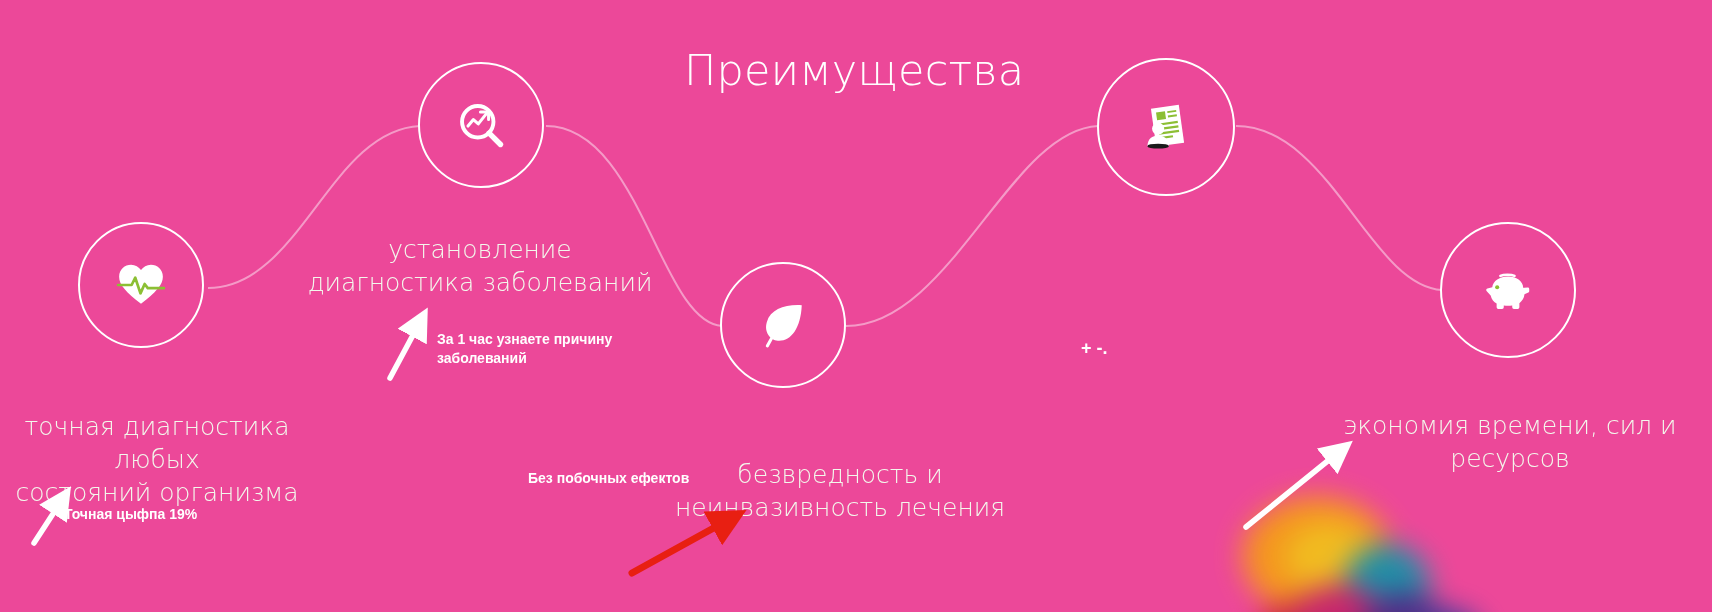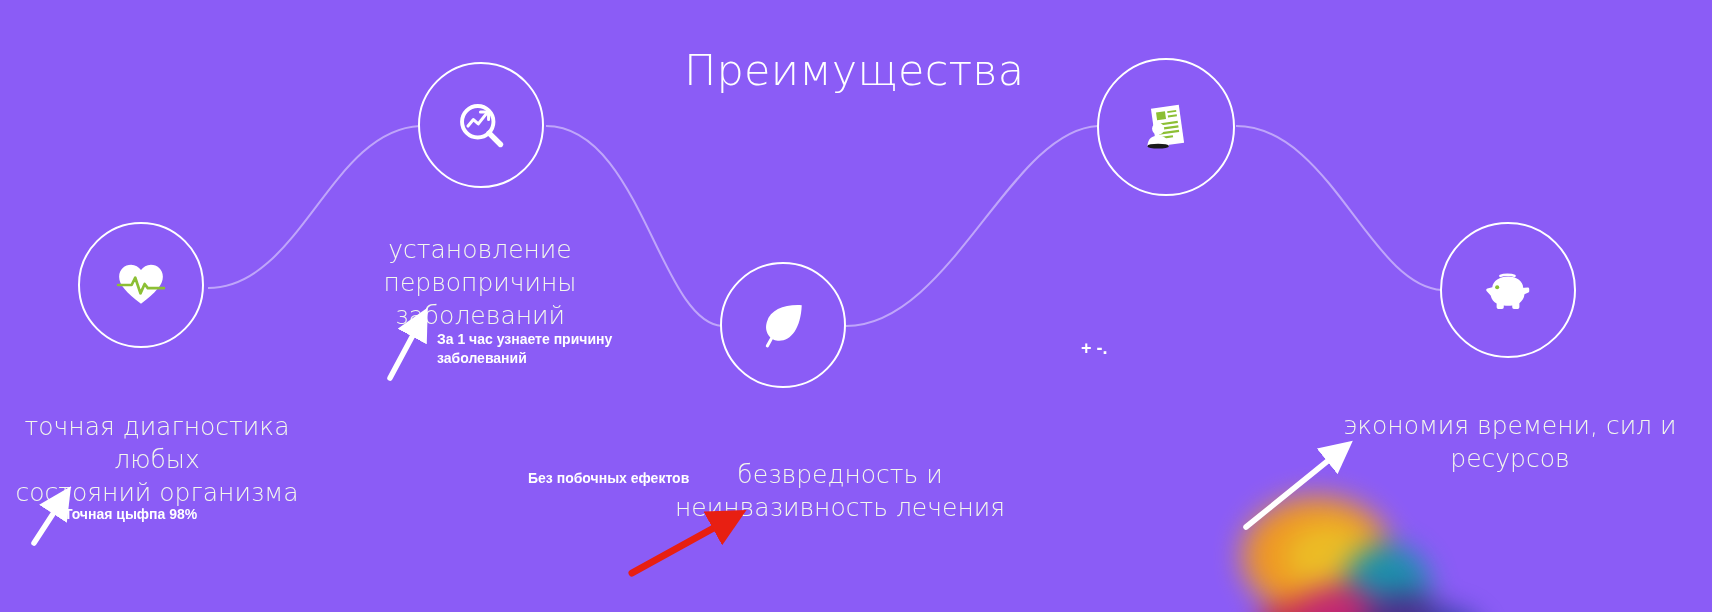--- a/index.html
+++ b/index.html
@@ -6,21 +6,21 @@
   html,body{margin:0;padding:0;}
   body{
     width:1712px;height:612px;
     background:#8cbf34;
     font-family:"Liberation Sans","DejaVu Sans",sans-serif;
     overflow:hidden;
     position:relative;
   }
   #stage{
     position:absolute;left:0;top:0;width:1712px;height:612px;
-    background:#8b5cf6;
+    background:#ec4899;
     overflow:hidden;
   }
   
   .blob-wrap{
     position:absolute;right:180px;bottom:-60px;
     width:300px;height:190px;
     pointer-events:none;
     filter:blur(14px);
     opacity:.95;
   }
@@ -163,27 +163,27 @@
     <svg class="glyph" width="52" height="52" viewBox="0 0 48 48">
       <path d="M17 11 C20 9.5, 27 9.5, 30 11" fill="none" stroke="#ffffff" stroke-width="2.4" stroke-linecap="round"></path>
       <path d="M38 22 C38 15.5, 31.5 11.5, 24 11.5 C16.5 11.5, 10 15.5, 9.5 21.5 L5 22.5 C4 22.8, 3.6 24, 4.2 24.9 L8 29 C8.8 32.5, 11 35, 13.5 36.5 V40 a1.6 1.6 0 0 0 1.6 1.6 h3.4 a1.6 1.6 0 0 0 1.6 -1.6 v-1.8 c1.2 .2 2.5 .3 3.9 .3 c1.4 0 2.7 -.1 3.9 -.3 V40 a1.6 1.6 0 0 0 1.6 1.6 h3.4 a1.6 1.6 0 0 0 1.6 -1.6 v-3.8 c2.7 -2 4.4 -4.8 4.7 -8.2 l3.6 -1.6 a1.4 1.4 0 0 0 .8 -1.3 V23 a1.3 1.3 0 0 0 -1.3 -1.3 Z" fill="#ffffff"></path>
       <circle cx="14" cy="21.5" r="1.9" fill="#8cbf34"></circle>
     </svg>
   </div>
 
   <div class="caption cap1">точная диагностика любых
 состояний организма</div>
   <div class="caption cap2">установление
-первопричины заболеваний</div>
+диагностика заболеваний</div>
   <div class="caption cap3">безвредность и
 неинвазивность лечения</div>
   <div class="caption cap5">экономия времени, сил и
 ресурсов</div>
 
-  <div class="note note1">Точная цыфпа 98%</div>
+  <div class="note note1">Точная цыфпа 19%</div>
   <div class="note note2">За 1 час узнаете причину
 заболеваний</div>
   <div class="note note3">Без побочных ефектов</div>
   <div class="note note4">+ -.</div>
 
   <svg class="arrows" viewBox="0 0 1712 612">
     <defs>
       <marker id="wtip" markerWidth="6" markerHeight="6" refX="3" refY="3" orient="auto">
         <path d="M0,0 L6,3 L0,6 z" fill="#ffffff"></path>
       </marker>

